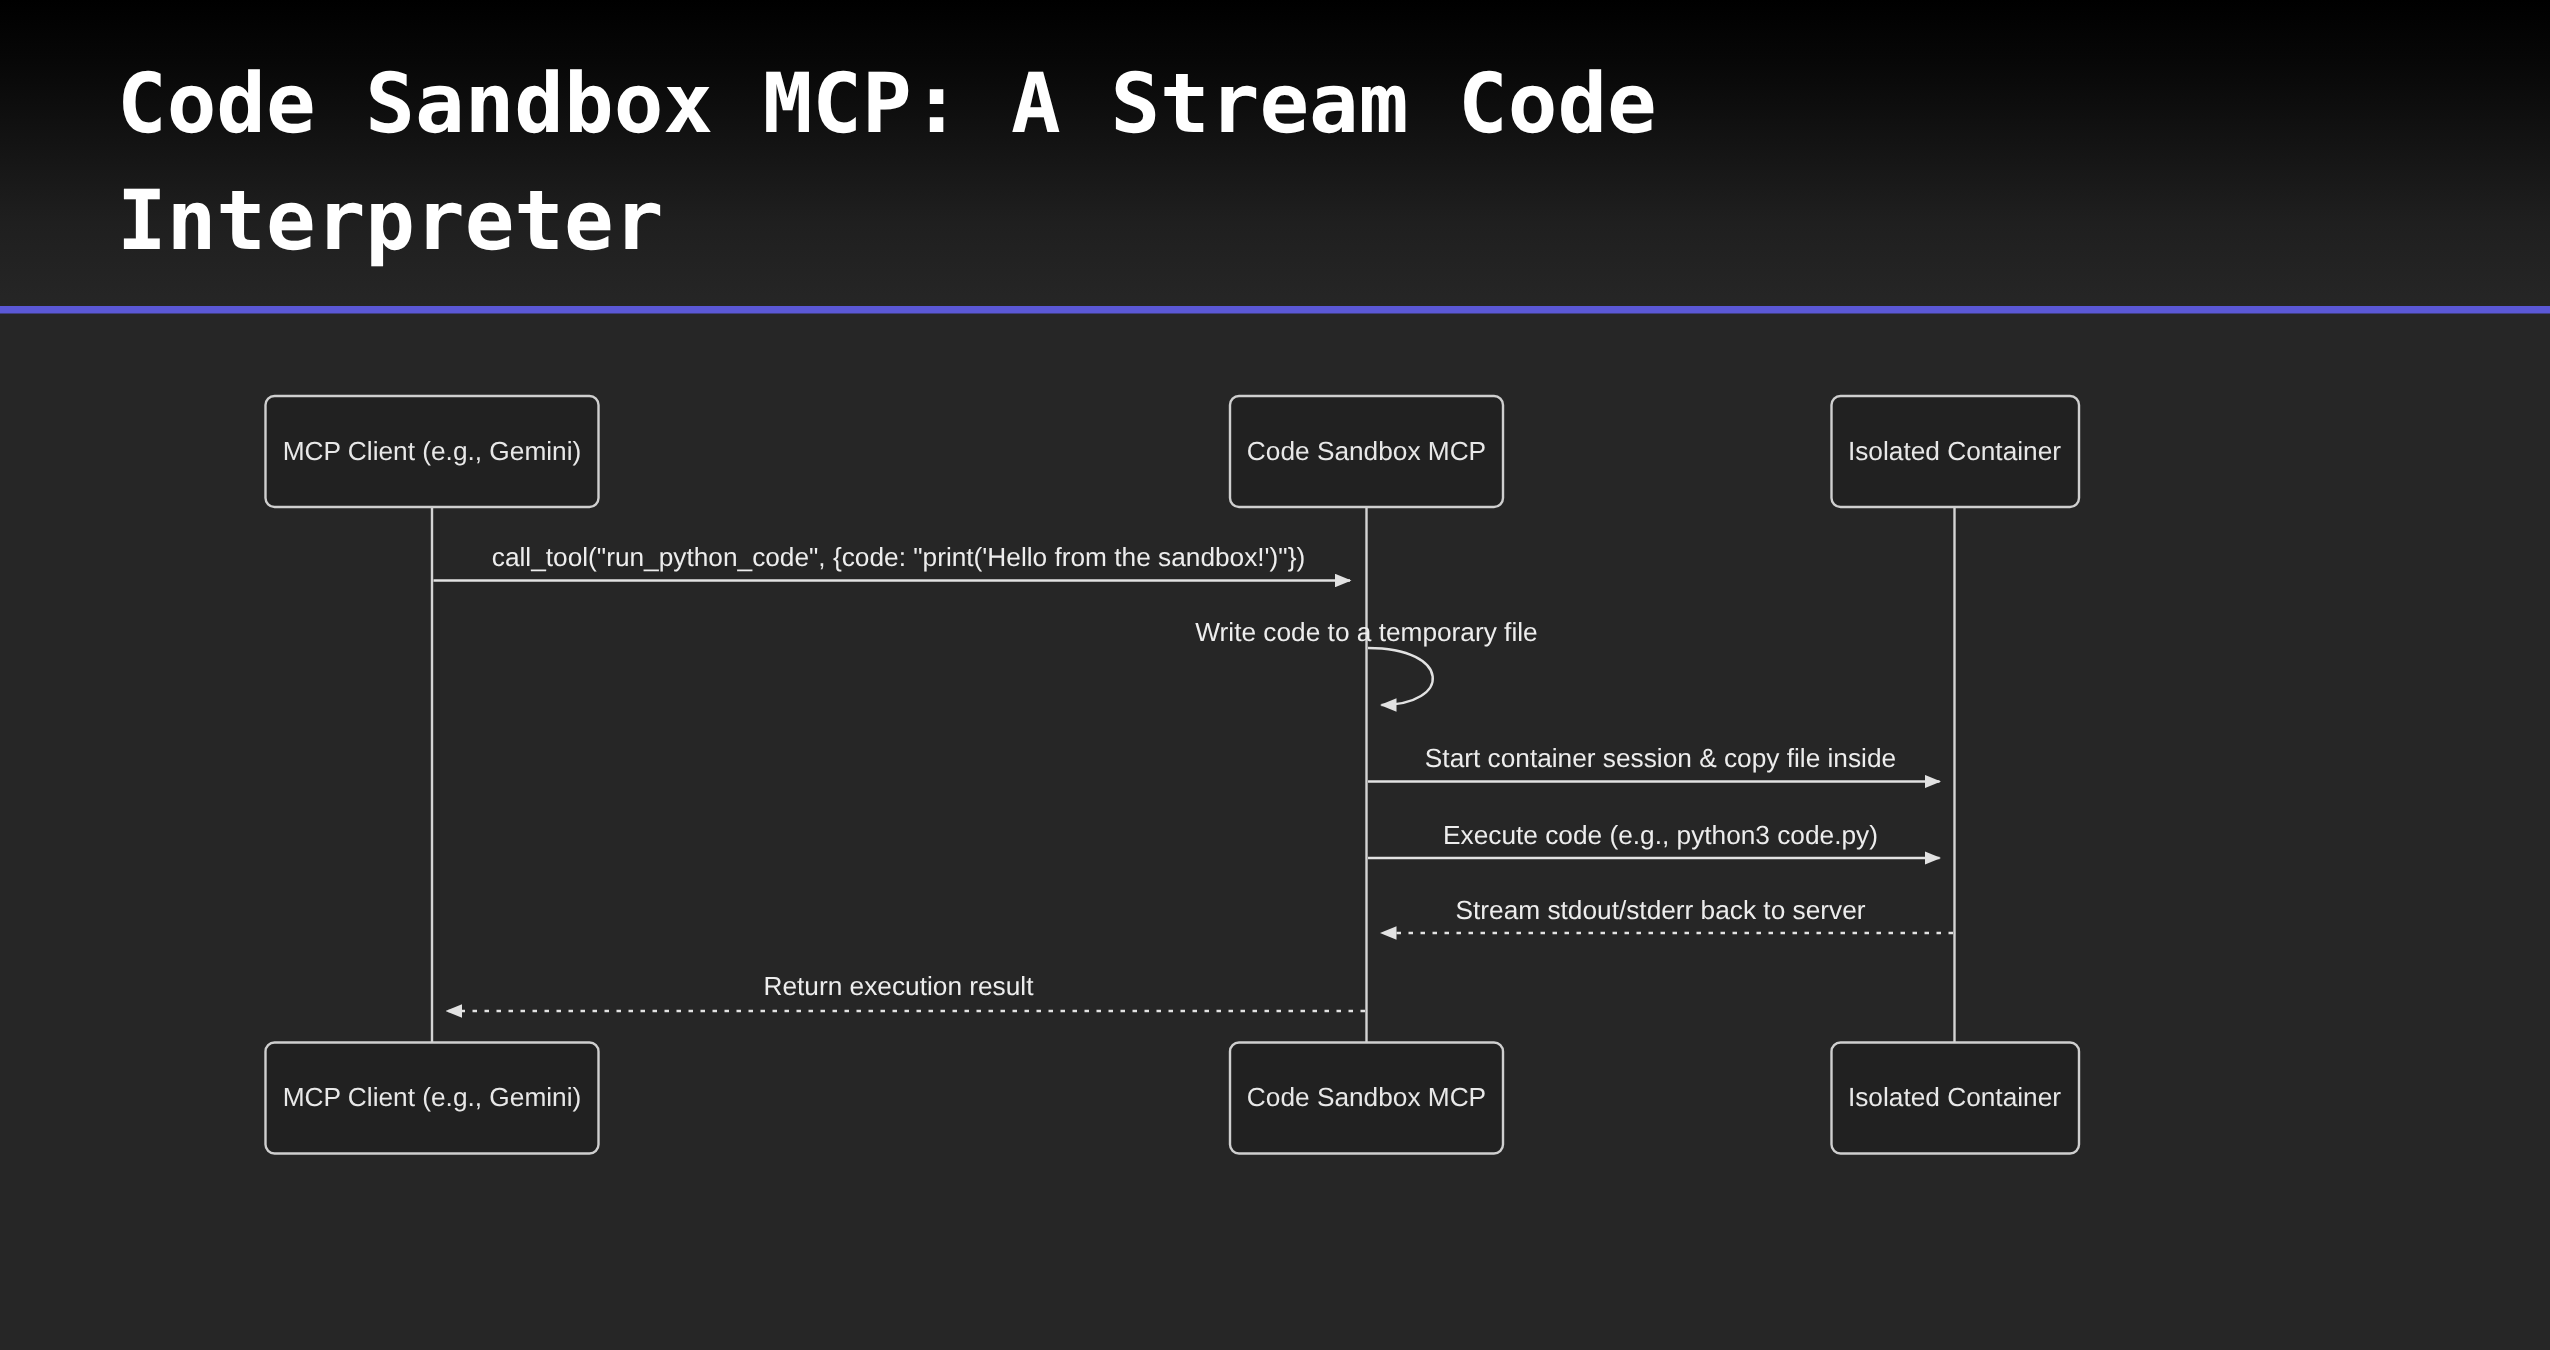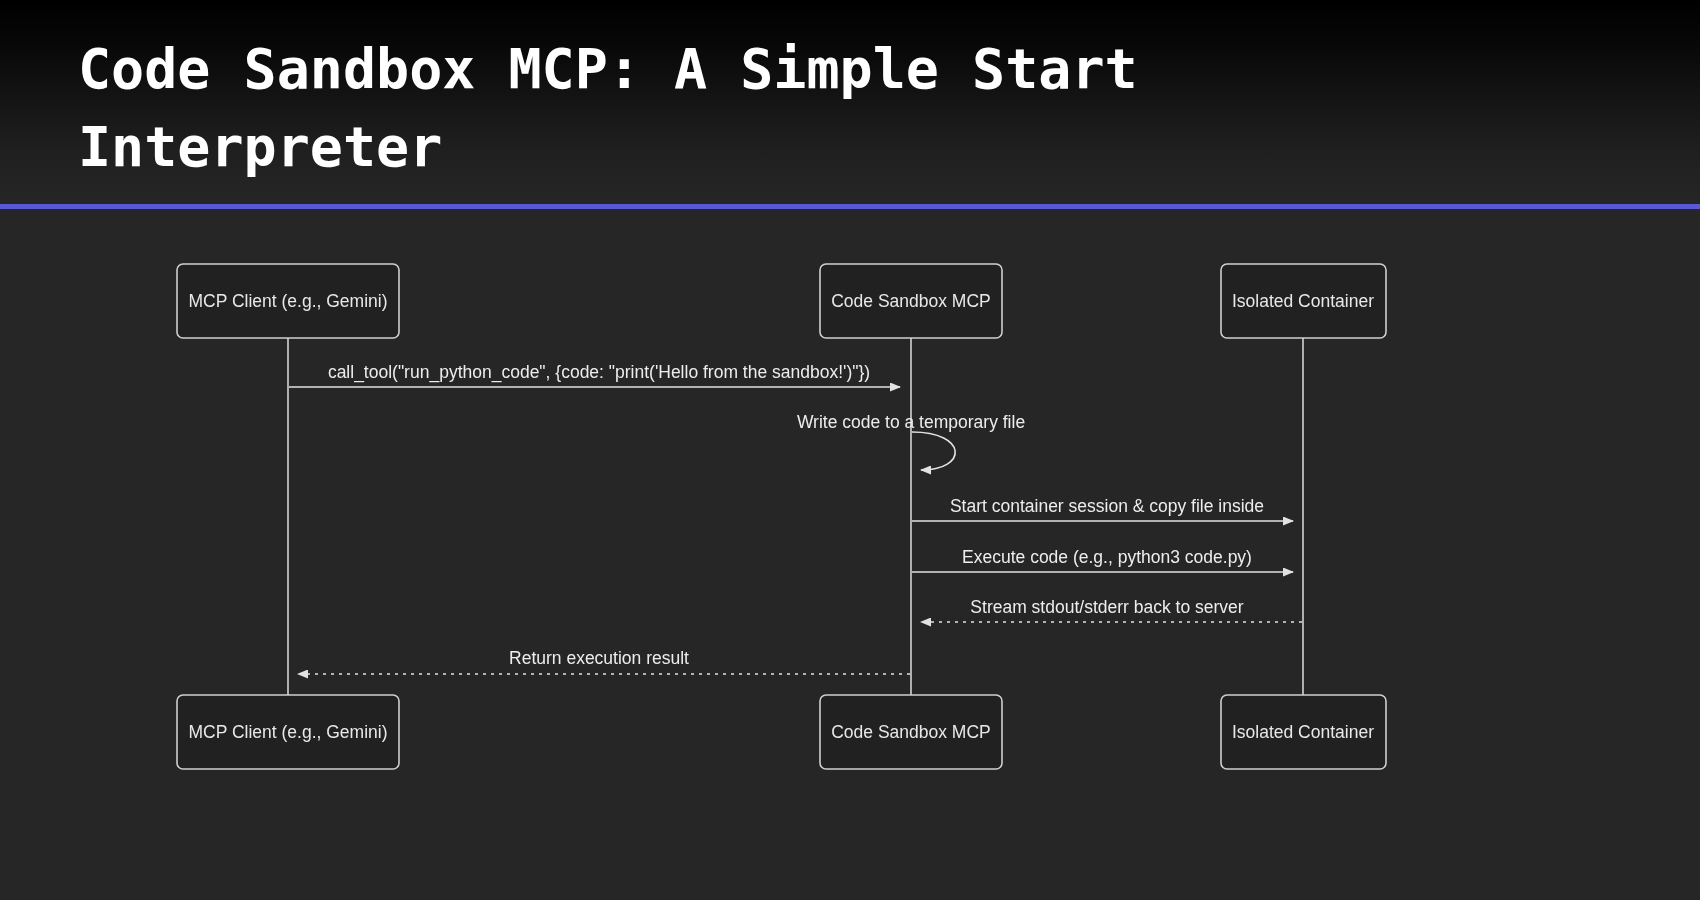--- a/index.html
+++ b/index.html
@@ -91,21 +91,21 @@
     font-size: 17.5px;
     text-anchor: middle;
     dominant-baseline: middle;
   }
   .arrowfill { fill: #e2e2e2; }
 </style>
 </head>
 <body>
 
 <div id="header">
-  <h1 id="header-title">Code Sandbox MCP: A Simple Start
+  <h1 id="header-title">Code Sandbox MCP: A Stream Code
 Interpreter</h1>
 </div>
 <div id="header-rule"></div>
 
 <div id="diagram">
   <svg width="1700" height="694" viewBox="0 0 1700 694" xmlns="http://www.w3.org/2000/svg">
     <defs>
       <marker id="arrowhead" markerWidth="11" markerHeight="9" refX="10" refY="4.5" orient="auto" markerUnits="userSpaceOnUse">
         <path d="M0,0 L11,4.5 L0,9 z" class="arrowfill"></path>
       </marker>

